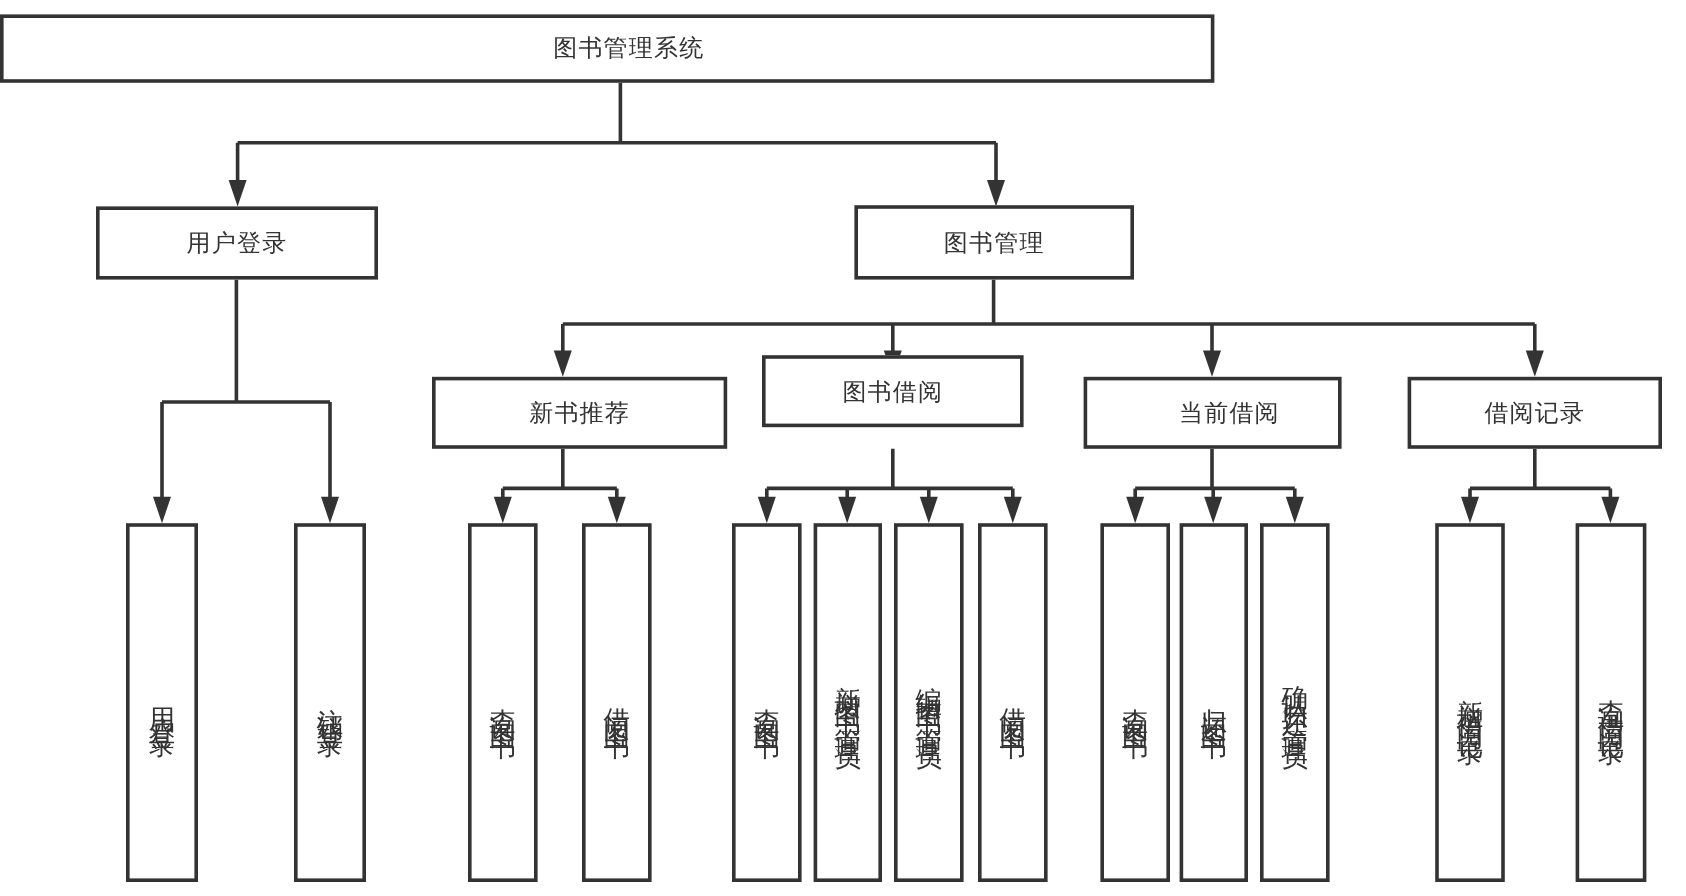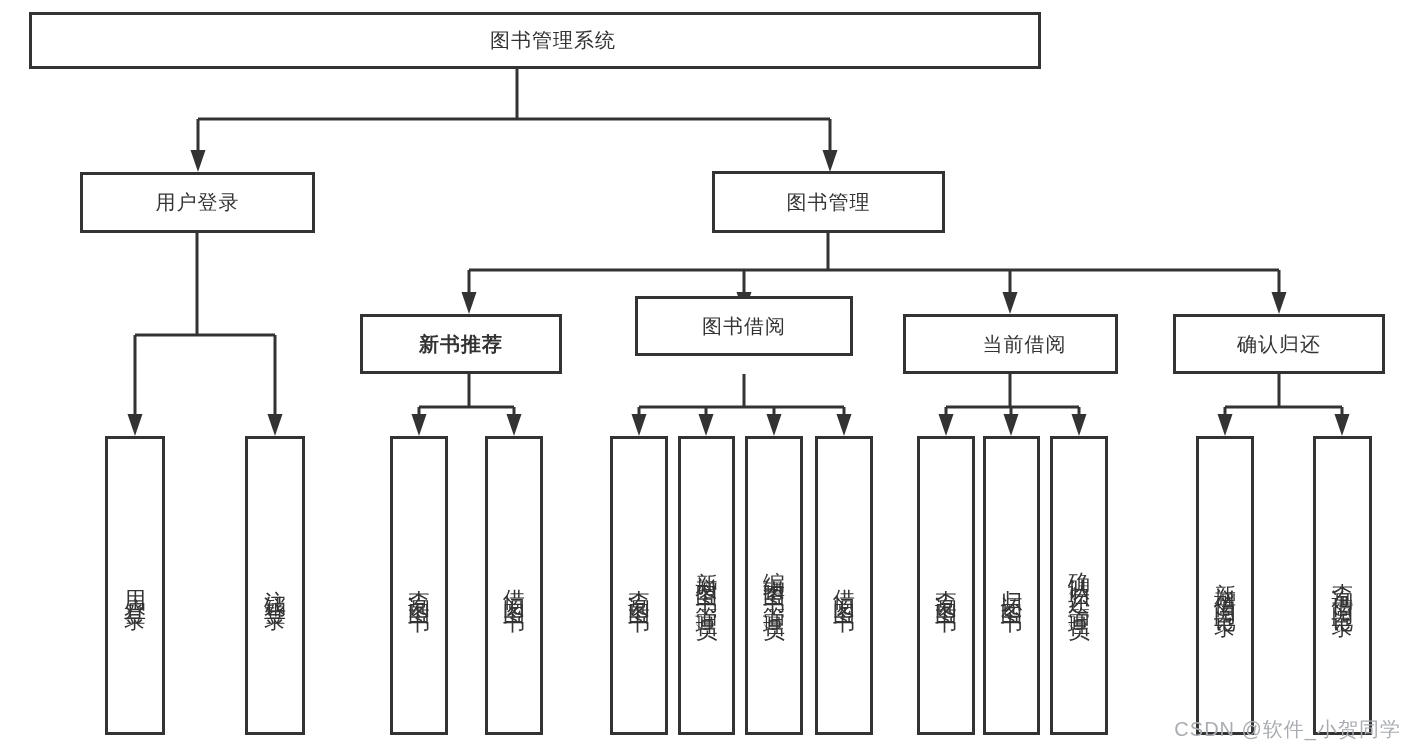--- a/index.html
+++ b/index.html
@@ -76,40 +76,40 @@
       <polygon points="698.5,414 713.5,414 706,436" fill="#333333"></polygon>
       <polygon points="766.5,414 781.5,414 774,436" fill="#333333"></polygon>
       <polygon points="836.5,414 851.5,414 844,436" fill="#333333"></polygon>
       <polygon points="938.5,414 953.5,414 946,436" fill="#333333"></polygon>
       <polygon points="1003.5,414 1018.5,414 1011,436" fill="#333333"></polygon>
       <polygon points="1071.5,414 1086.5,414 1079,436" fill="#333333"></polygon>
       <polygon points="1217.5,414 1232.5,414 1225,436" fill="#333333"></polygon>
       <polygon points="1334.5,414 1349.5,414 1342,436" fill="#333333"></polygon>
     </svg>
   <div id="nodes">
-      <div class="node" style="left: 29px; top: 12px; width: 1012px; height: 57px; padding-left: 36px;">
+      <div class="node" style="left: 0; top: 12px; width: 1012px; height: 57px; padding-left: 36px;">
         <span class="node-label">图书管理系统</span>
       </div>
       <div class="node" style="left: 80px; top: 172px; width: 235px; height: 61px;">
         <span class="node-label">用户登录</span>
       </div>
       <div class="node" style="left: 712px; top: 171px; width: 233px; height: 62px; justify-content: center;">
         <span class="node-label">图书管理</span>
       </div>
-      <div class="node" style="left: 360px; top: 314px; width: 202px; height: 60px; font-weight: bold;">
+      <div class="node" style="left: 360px; top: 314px; width: 246px; height: 60px;">
         <span class="node-label">新书推荐</span>
       </div>
       <div class="node" style="left: 635px; top: 296px; width: 218px; height: 60px;">
         <span class="node-label">图书借阅</span>
       </div>
       <div class="node" style="left: 903px; top: 314px; width: 215px; height: 60px; padding-left: 28px;">
         <span class="node-label">当前借阅</span>
       </div>
       <div class="node" style="left: 1173px; top: 314px; width: 212px; height: 60px;">
-        <span class="node-label">确认归还</span>
+        <span class="node-label">借阅记录</span>
       </div>
       <div class="node vertical" style="left: 105px; top: 436px; width: 60px; height: 299px;">
         <span class="node-label">用户登录</span>
       </div>
       <div class="node vertical" style="left: 245px; top: 436px; width: 60px; height: 299px;">
         <span class="node-label">注销登录</span>
       </div>
       <div class="node vertical" style="left: 390px; top: 436px; width: 58px; height: 299px;">
         <span class="node-label">查询图书</span>
       </div>
@@ -137,14 +137,13 @@
       <div class="node vertical" style="left: 1050px; top: 436px; width: 58px; height: 299px;">
         <span class="node-label">确认归还（管理员）</span>
       </div>
       <div class="node vertical" style="left: 1196px; top: 436px; width: 58px; height: 299px;">
         <span class="node-label">新增借阅记录</span>
       </div>
       <div class="node vertical" style="left: 1313px; top: 436px; width: 59px; height: 299px;">
         <span class="node-label">查询借阅记录</span>
       </div>
     </div>
-  <div id="watermark">CSDN @软件_小贺同学</div>
 </div>
 
 </body></html>

